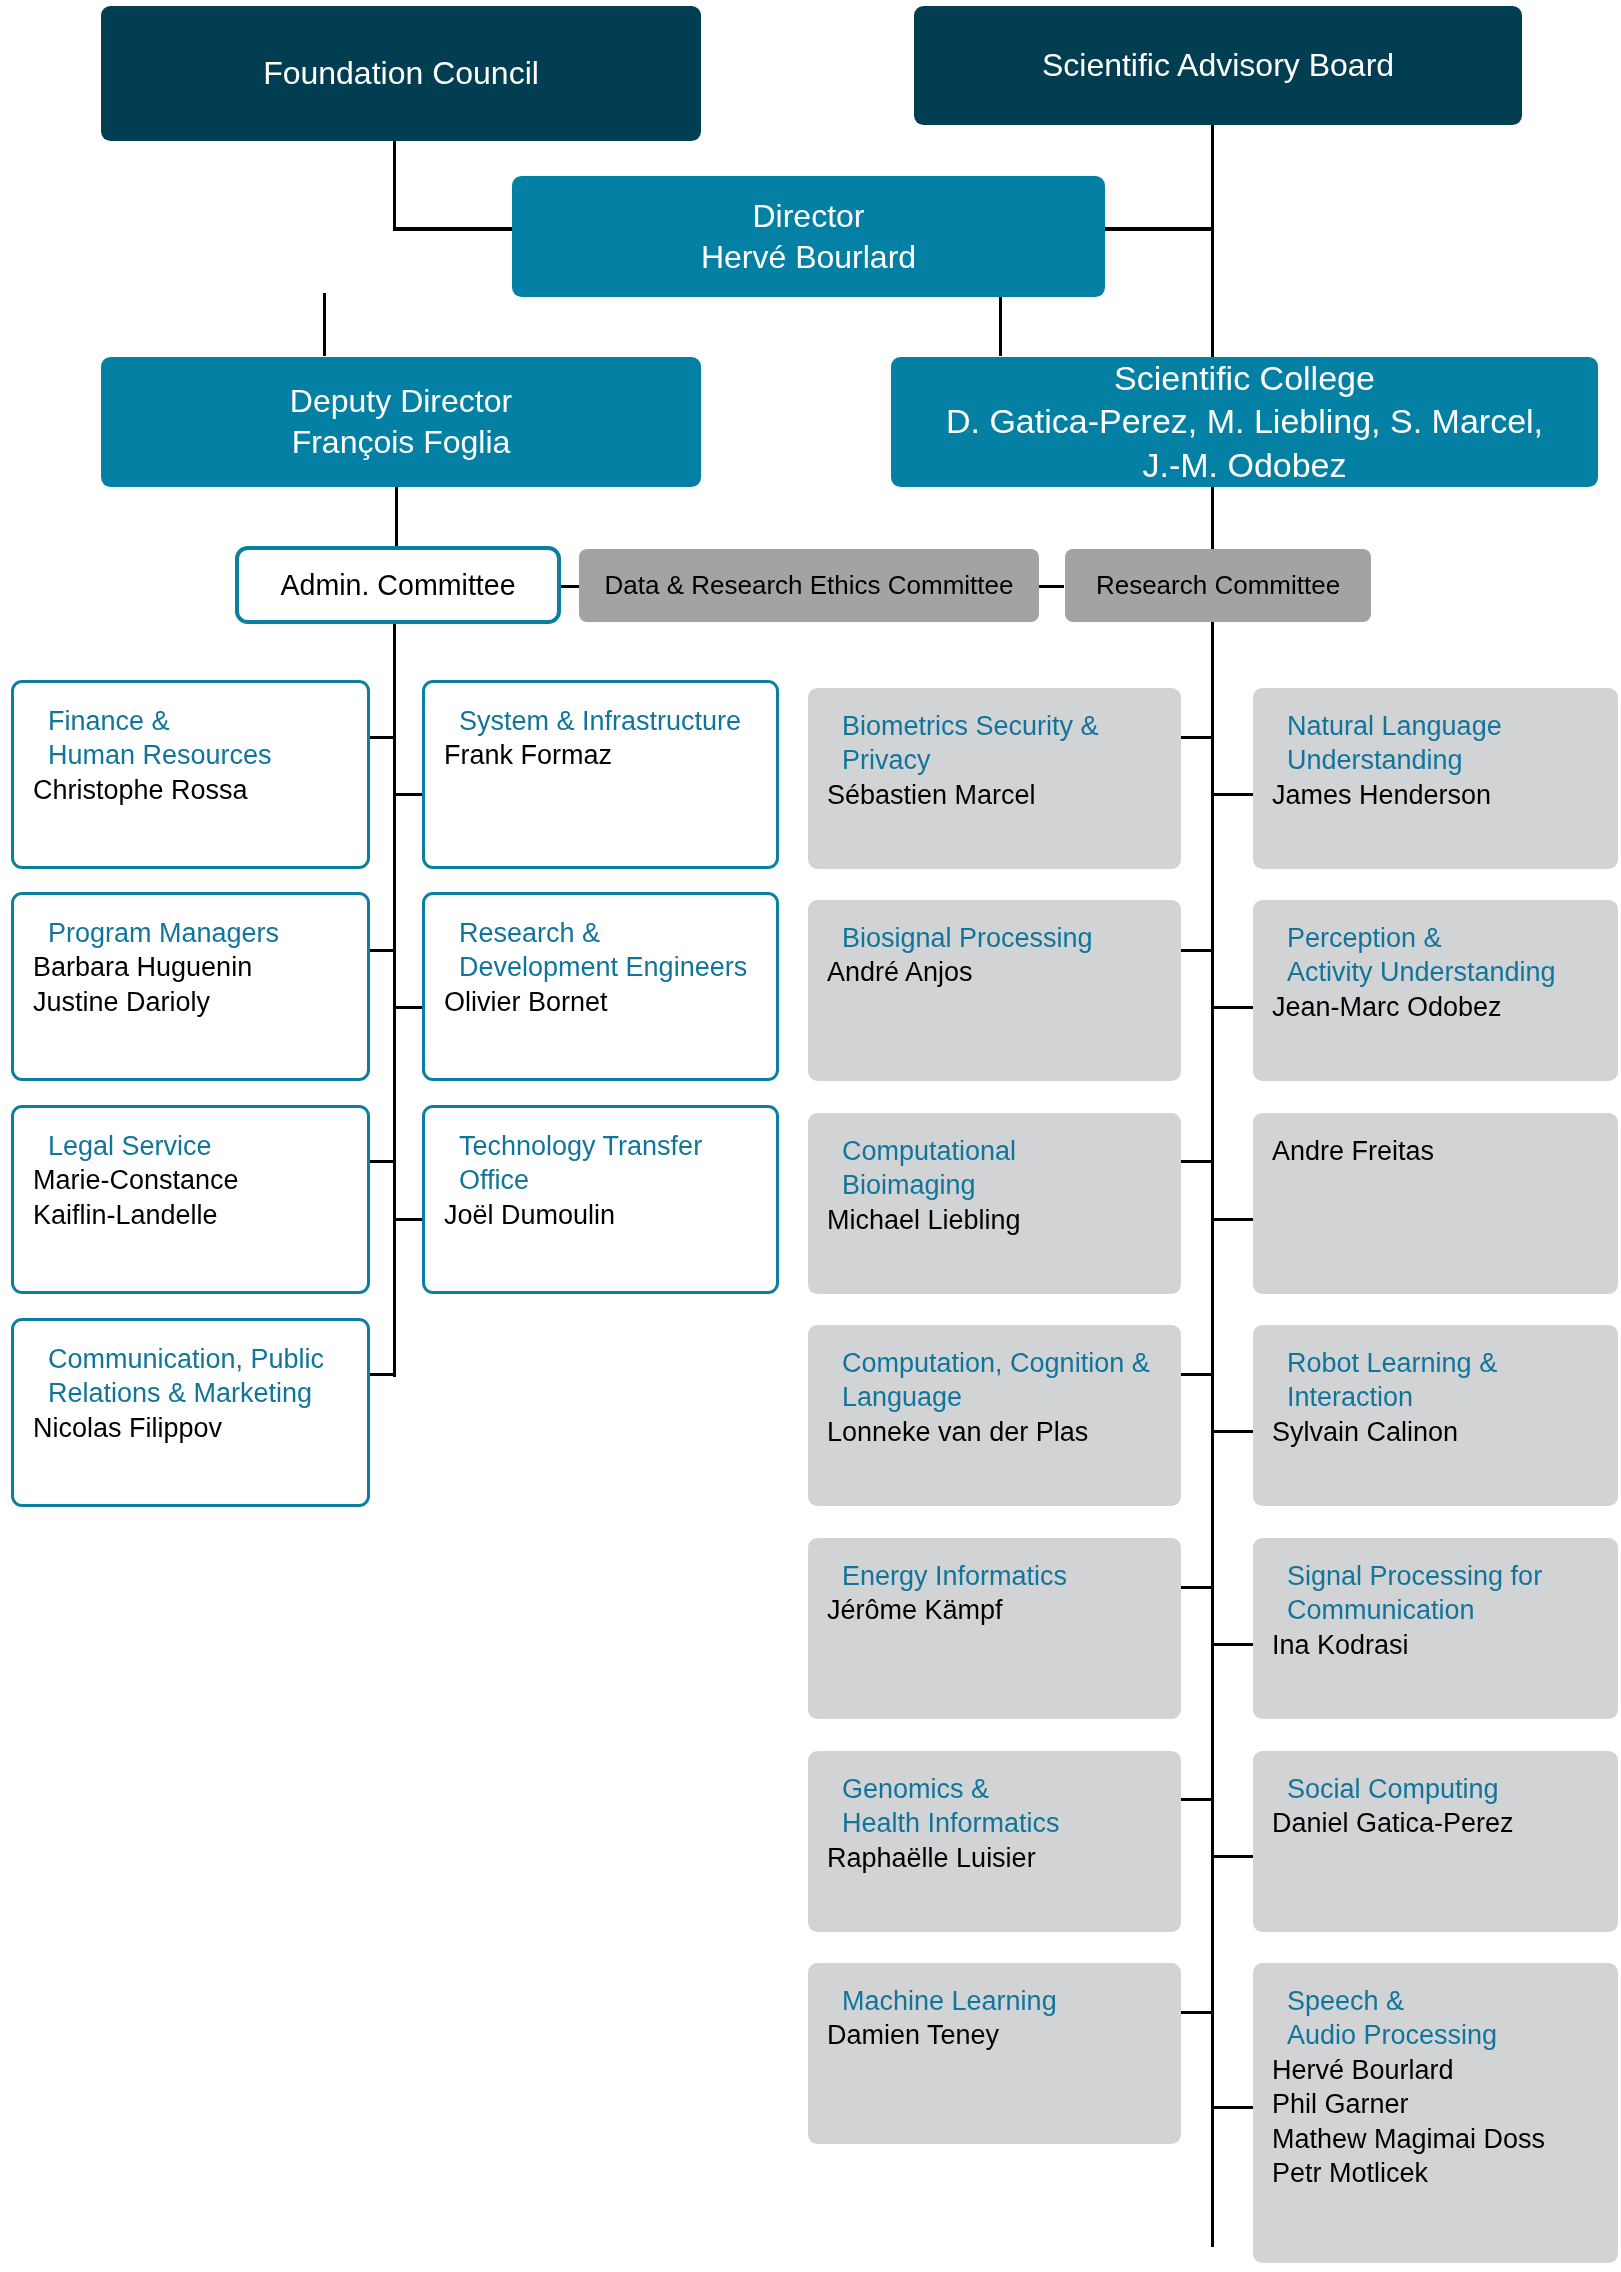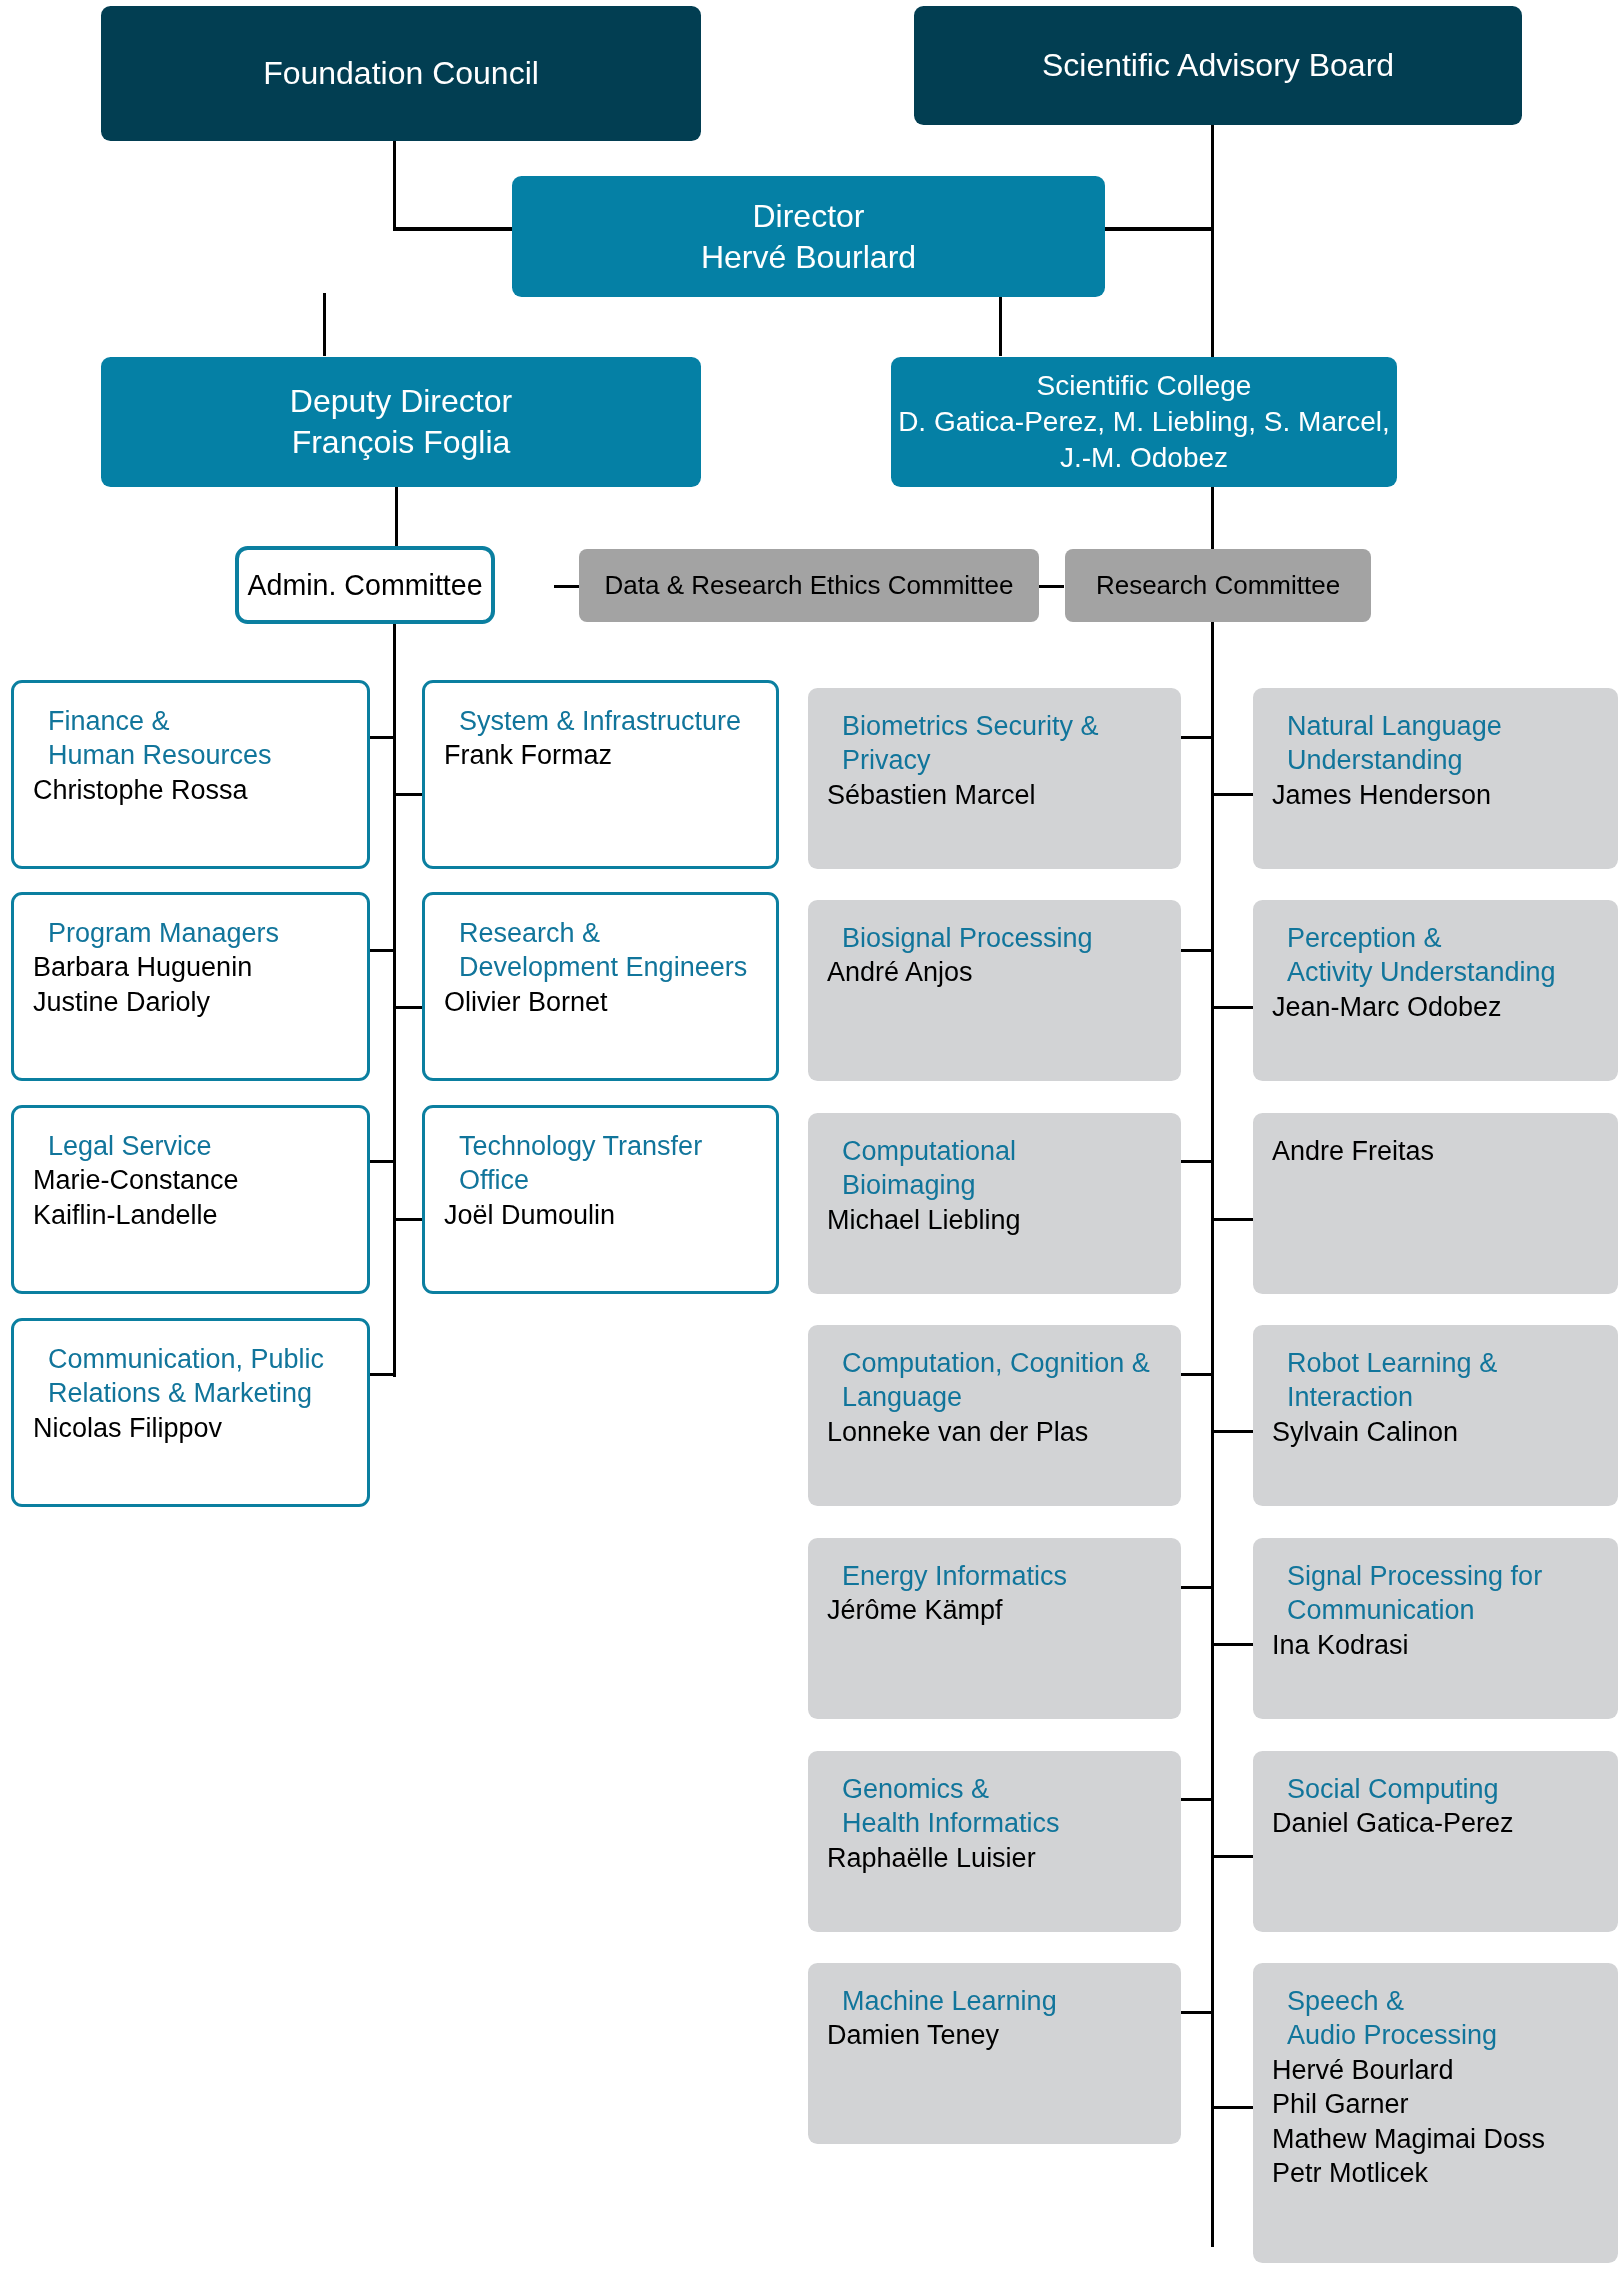--- a/index.html
+++ b/index.html
@@ -91,27 +91,27 @@
   <div class="box execbox" style="left:512px;top:176px;width:593px;height:121px;">
     <span class="ln1">Director</span>
     <span class="ln2">Hervé Bourlard</span>
   </div>
 
   <div class="box execbox" style="left:101px;top:357px;width:600px;height:130px;">
     <span class="ln1">Deputy Director</span>
     <span class="ln2">François Foglia</span>
   </div>
 
-  <div class="box execbox" style="left:891px;top:357px;width:506px;height:130px;font-size:28px;">
+  <div class="box execbox" style="left:891px;top:357px;width:707px;height:130px;font-size:34px;">
     <span class="ln1">Scientific College</span>
     <span class="ln2">D. Gatica-Perez, M. Liebling, S. Marcel,</span>
     <span class="ln3">J.-M. Odobez</span>
   </div>
 
-  <div class="box admbox" style="left:235px;top:546px;width:260px;height:78px;">
+  <div class="box admbox" style="left:235px;top:546px;width:326px;height:78px;">
     <span>Admin. Committee</span>
   </div>
 
   <div class="box cmtbox" style="left:579px;top:549px;width:460px;height:73px;">
     <span>Data &amp; Research Ethics Committee</span>
   </div>
 
   <div class="box cmtbox" style="left:1065px;top:549px;width:306px;height:73px;">
     <span>Research Committee</span>
   </div>

